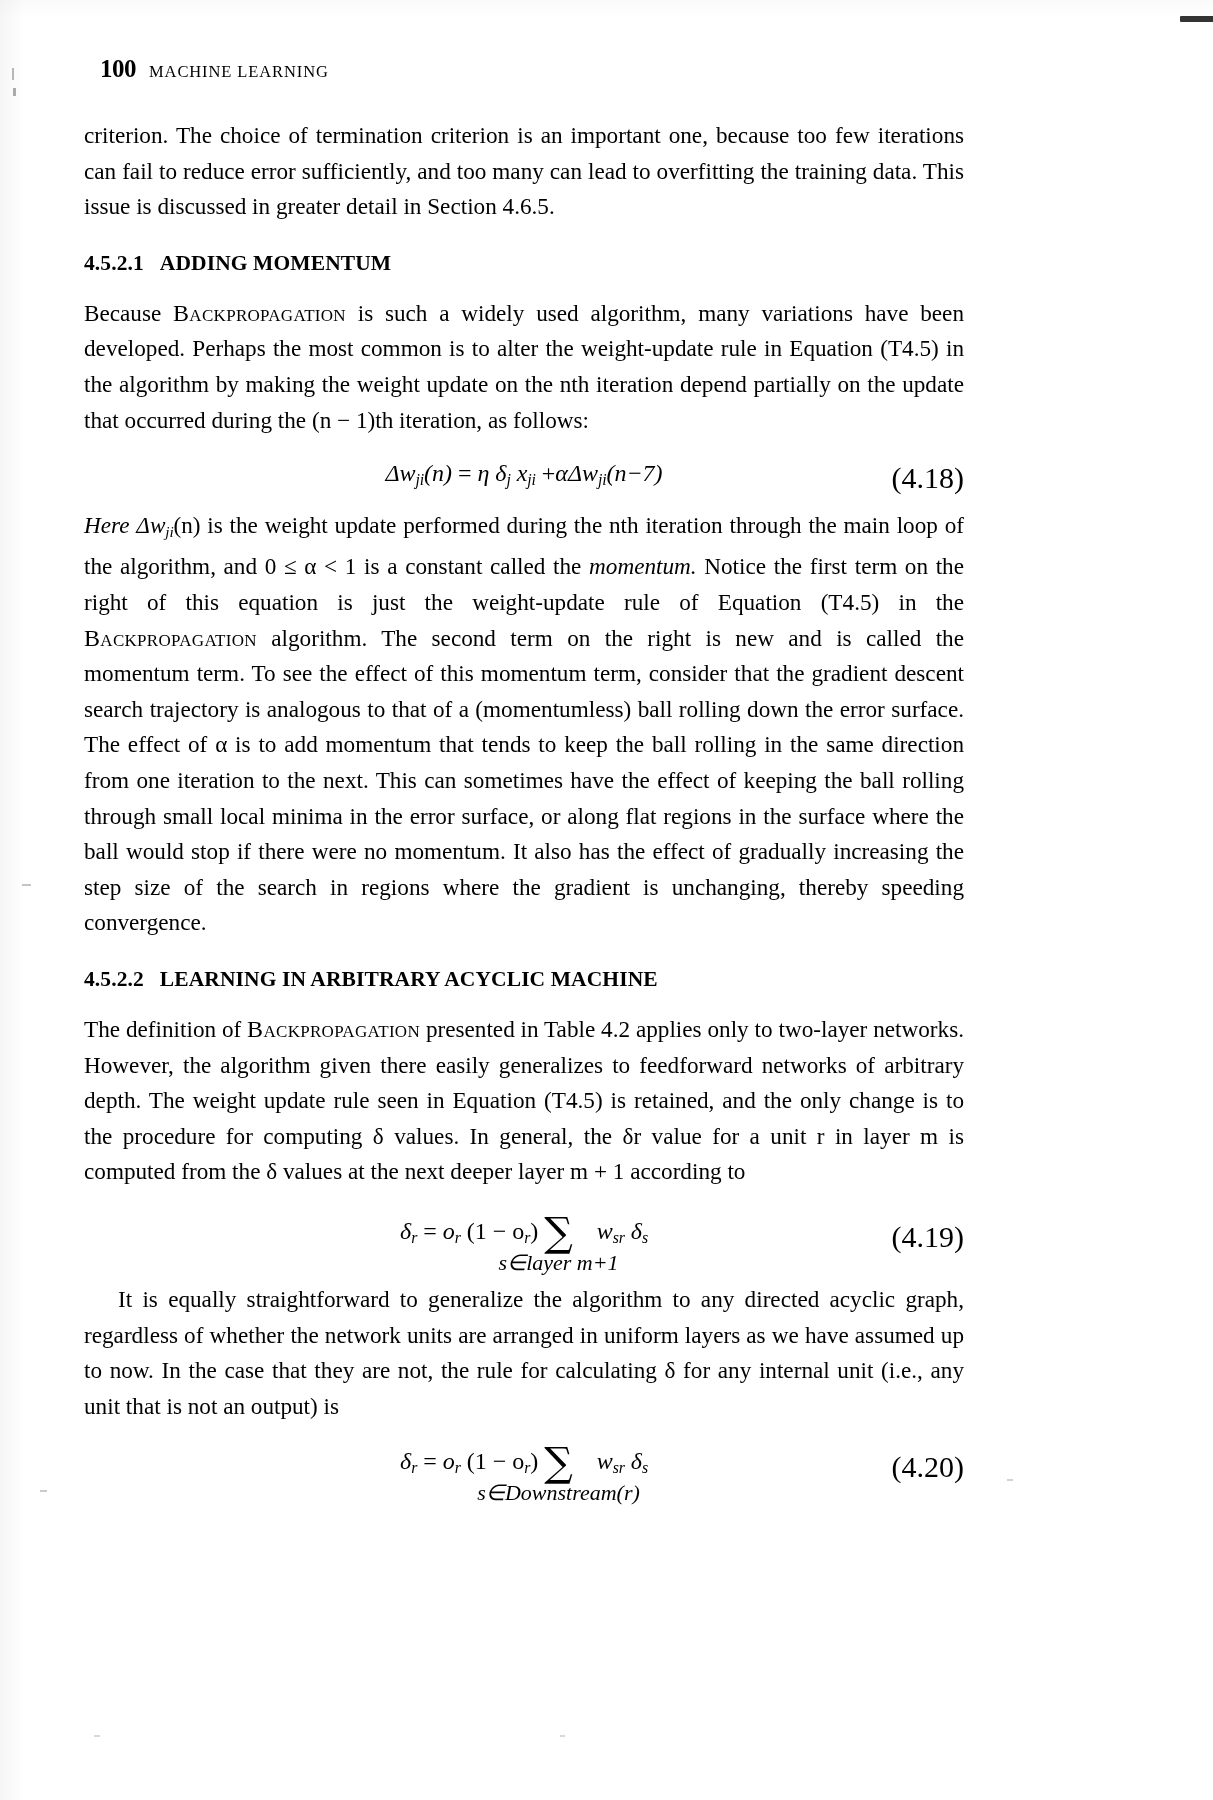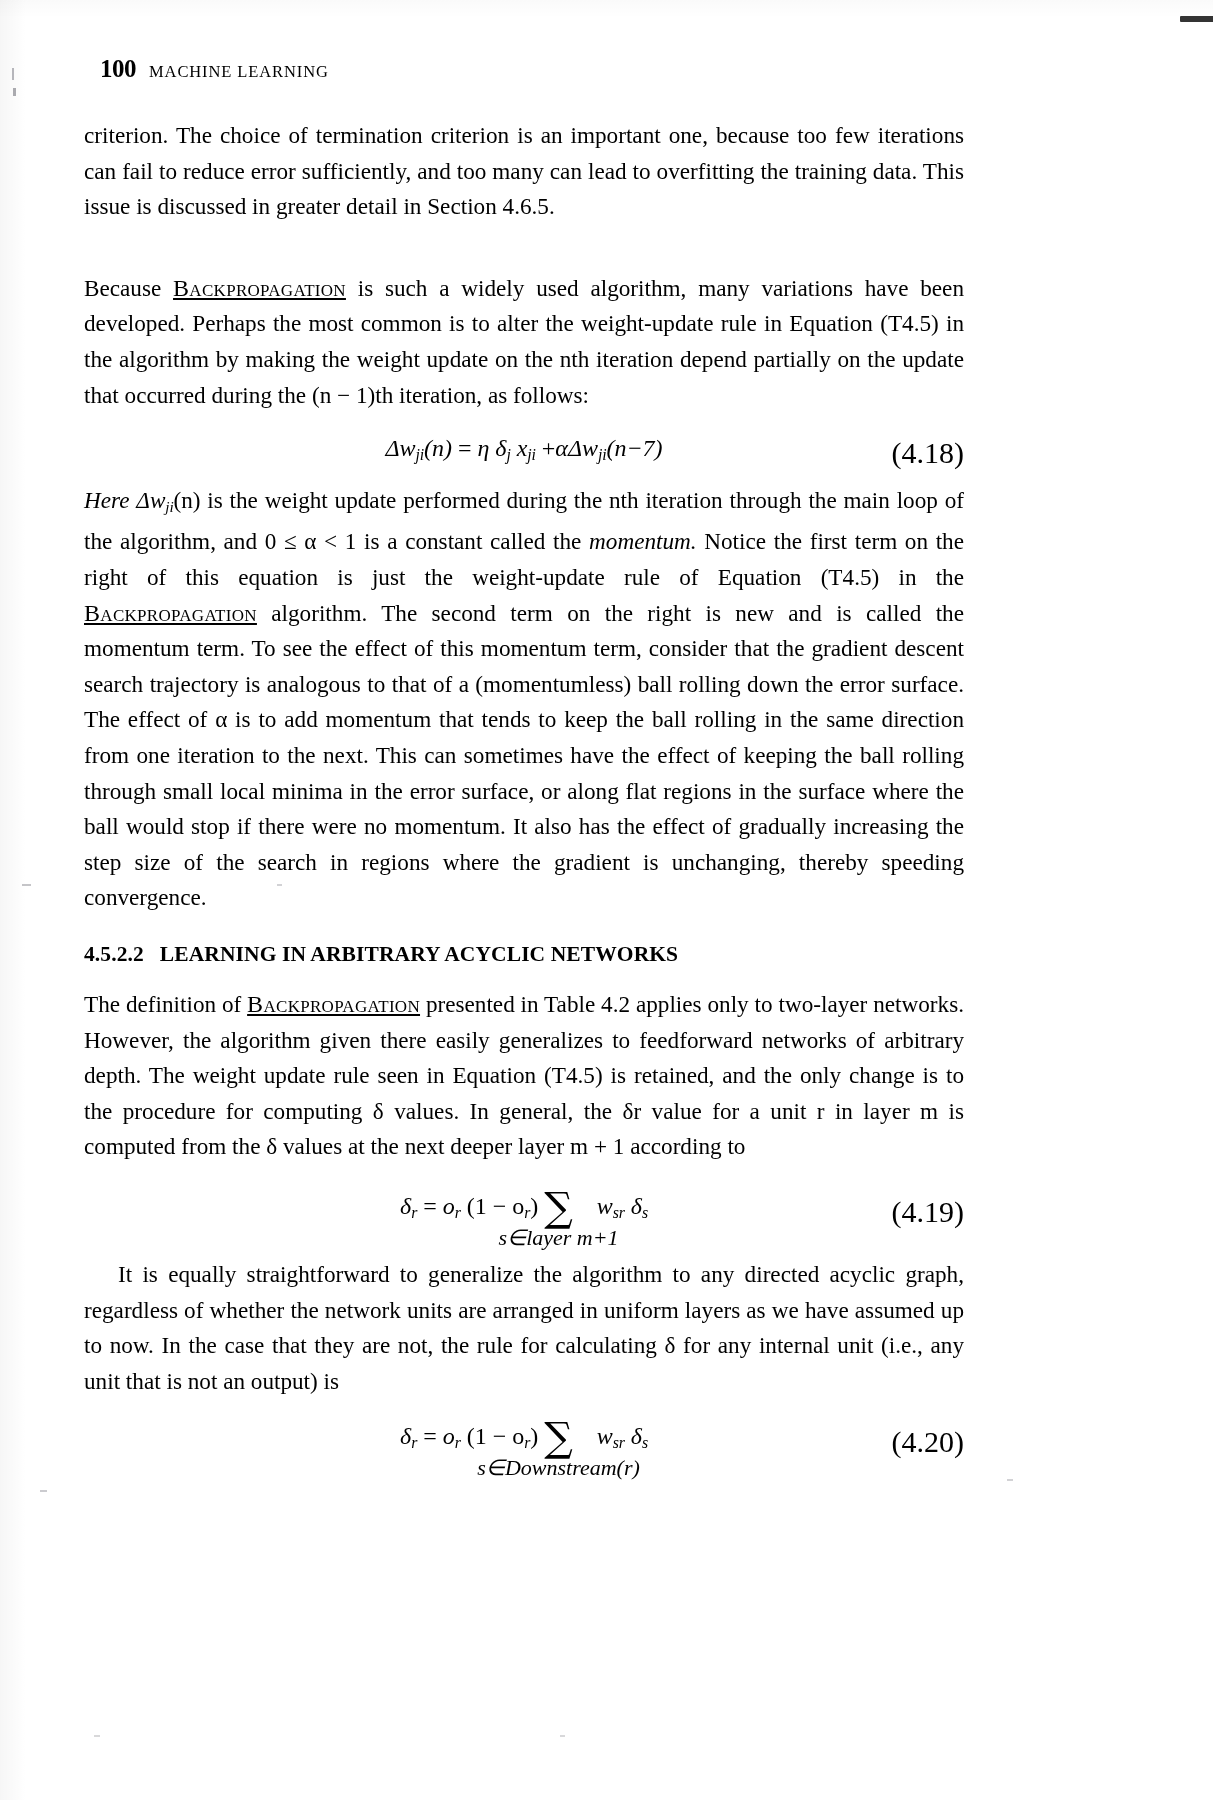--- a/index.html
+++ b/index.html
@@ -76,21 +76,20 @@
     text-align: justify;
     text-justify: inter-word;
     hyphens: none;
   }
   p.body.indent { text-indent: 34px; }
 
   .sc {
     font-variant: small-caps;
     font-size: 24px;
     letter-spacing: 0.3px;
-    text-decoration: underline;
   }
   .it { font-style: italic; }
 
   
   h3.sec {
     margin: 0;
     font-size: 21.5px;
     font-weight: bold;
     letter-spacing: 0.1px;
     white-space: nowrap;
@@ -161,20 +160,23 @@
 <div class="runhead">
   <span class="folio">100</span><span class="booktitle">MACHINE LEARNING</span>
 </div>
 
 <div class="page">
 
   <div style="height:118px"></div>
   <p class="body">criterion. The choice of termination criterion is an important one, because too few iterations can fail to reduce error sufficiently, and too many can lead to overfitting the training data. This issue is discussed in greater detail in Section 4.6.5.</p>
 
   <div style="height:26px"></div>
+  <h3 class="sec">
+    <span class="num">4.5.2.1</span><span>ADDING MOMENTUM</span>
+  </h3>
 
   <div style="height:20px"></div>
   <p class="body"><span>Because </span><span class="sc">Backpropagation</span><span> is such a widely used algorithm, many variations have been developed. Perhaps the most common is to alter the weight-update rule in Equation (T4.5) in the algorithm by making the weight update on the nth iteration depend partially on the update that occurred during the (n − 1)th iteration, as follows:</span></p>
 
   <div style="height:22px"></div>
   <div class="eqrow">
     <div class="eq">
       <span>Δ</span><span>w</span><sub class="ms">ji</sub><span>(n)</span>
       <span class="up">=</span>
       <span>η</span>
@@ -183,21 +185,21 @@
       <span class="up">+</span><span>α</span><span>Δ</span><span>w</span><sub class="ms">ji</sub><span>(n−7)</span>
     </div>
     <span class="eqno" style="top:1px">(4.18)</span>
   </div>
 
   <div style="height:18px"></div>
   <p class="body"><span class="it">Here Δw</span><sub class="ms">ji</sub><span>(n) is the weight update performed during the nth iteration through the main loop of the algorithm, and 0 ≤ α &lt; 1 is a constant called the </span><span class="it">momentum.</span><span> Notice the first term on the right of this equation is just the weight-update rule of Equation (T4.5) in the </span><span class="sc">Backpropagation</span><span> algorithm. The second term on the right is new and is called the momentum term. To see the effect of this momentum term, consider that the gradient descent search trajectory is analogous to that of a (momentumless) ball rolling down the error surface. The effect of α is to add momentum that tends to keep the ball rolling in the same direction from one iteration to the next. This can sometimes have the effect of keeping the ball rolling through small local minima in the error surface, or along flat regions in the surface where the ball would stop if there were no momentum. It also has the effect of gradually increasing the step size of the search in regions where the gradient is unchanging, thereby speeding convergence.</span></p>
 
   <div style="height:26px"></div>
   <h3 class="sec">
-    <span class="num">4.5.2.2</span><span>LEARNING IN ARBITRARY ACYCLIC NETWORKS</span>
+    <span class="num">4.5.2.2</span><span>LEARNING IN ARBITRARY ACYCLIC MACHINE</span>
   </h3>
 
   <div style="height:20px"></div>
   <p class="body"><span>The definition of </span><span class="sc">Backpropagation</span><span> presented in Table 4.2 applies only to two-layer networks. However, the algorithm given there easily generalizes to feedforward networks of arbitrary depth. The weight update rule seen in Equation (T4.5) is retained, and the only change is to the procedure for computing δ values. In general, the δr value for a unit r in layer m is computed from the δ values at the next deeper layer m + 1 according to</span></p>
 
   <div style="height:26px"></div>
   <div class="eqrow">
     <div class="eq">
       <span>δ</span><sub class="ms">r</sub>
       <span class="up">=</span>

